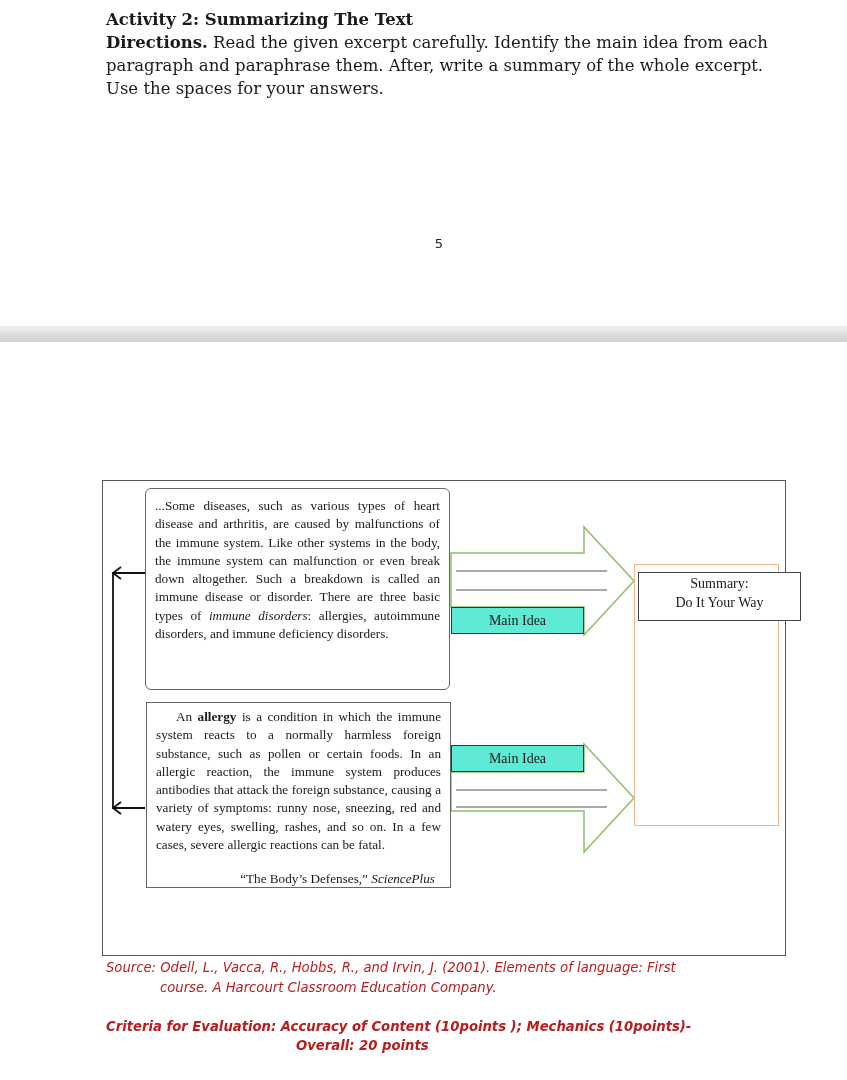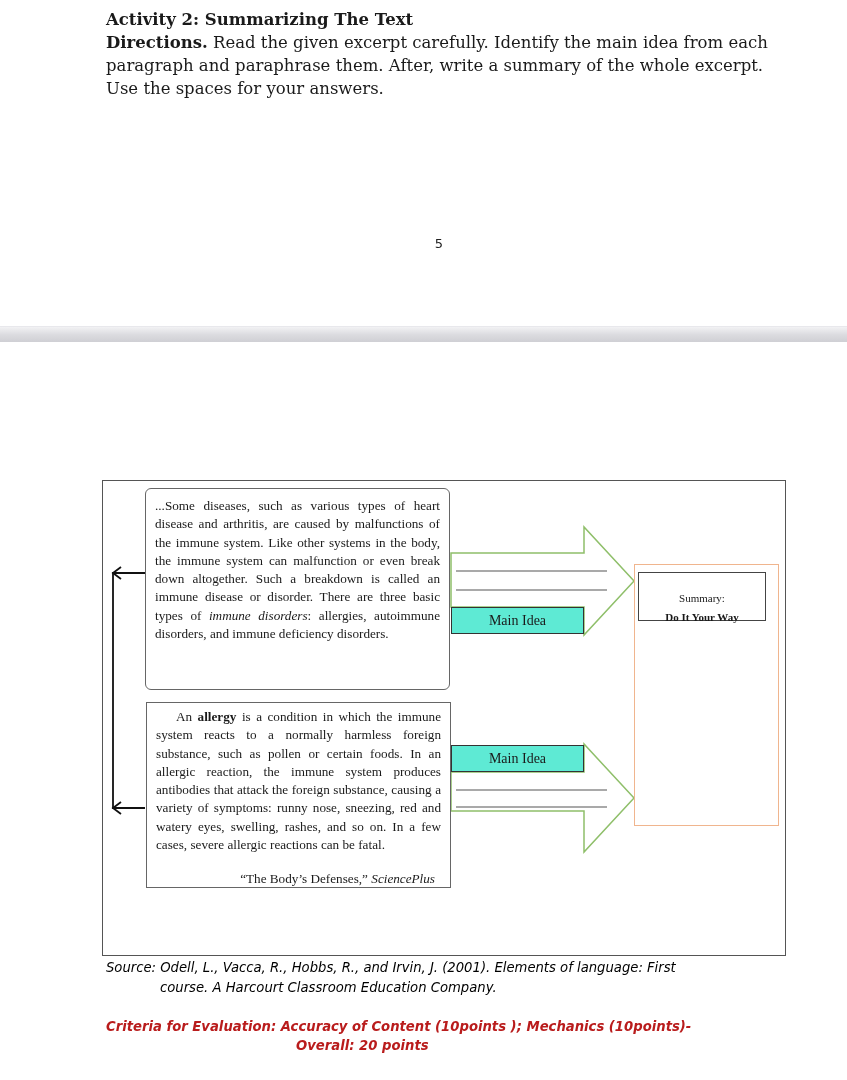--- a/index.html
+++ b/index.html
@@ -21,25 +21,25 @@
     font-size: 13.2px; line-height: 18.3px; text-align: justify; padding: 8px 9px 0 9px; background: #fff; }
   .para1 { left: 145px; top: 488px; width: 305px; height: 202px; border-radius: 6px; }
   .para2 { left: 146px; top: 702px; width: 305px; height: 186px; padding-top: 5px; }
   .para2 .indent { text-indent: 20px; }
   .cite { text-align: right; margin-top: 16px; padding-right: 6px; }
   .cite i { }
   .main-idea { position: absolute; left: 451px; width: 133px; height: 27px; border: 1.3px solid #333;
     box-sizing: border-box; text-align: center; font-size: 14px; line-height: 25px; background: #5eead4; }
   .summary-col { position: absolute; left: 634px; top: 564px; width: 145px; height: 262px;
     border: 1.3px solid #f0b58e; box-sizing: border-box; }
-  .summary-label { position: absolute; left: 638px; top: 572px; width: 128px; height: 49px;
-    border: 1.3px solid #444; box-sizing: border-box; text-align: center; font-size: 11px; line-height: 19px; padding-top: 16px; background: #fff; }
-  .summary-label .bold { font-weight: bold; }
+  .summary-label { position: absolute; left: 638px; top: 572px; width: 163px; height: 49px;
+    border: 1.3px solid #444; box-sizing: border-box; text-align: center; font-size: 14px; line-height: 19px; padding-top: 1px; background: #fff; }
+  .summary-label .bold { font-weight: normal; }
   .source { position: absolute; left: 106px; top: 958px; width: 680px; font-family: "DejaVu Sans", sans-serif;
-    font-style: italic; font-size: 13.2px; line-height: 20px; color: #000000; }
+    font-style: italic; font-size: 13.2px; line-height: 20px; color: #b91c1c; }
   .source .cont { padding-left: 54px; }
   .criteria { position: absolute; left: 106px; top: 1017px; width: 680px; font-family: "DejaVu Sans", sans-serif;
     font-style: italic; font-weight: bold; font-size: 13.2px; line-height: 19px; color: #b91c1c; }
   .criteria .l2 { padding-left: 190px; }
   svg.overlay { position: absolute; left: 0; top: 0; }
 </style>
 </head>
 <body>
 
 <div class="header">

